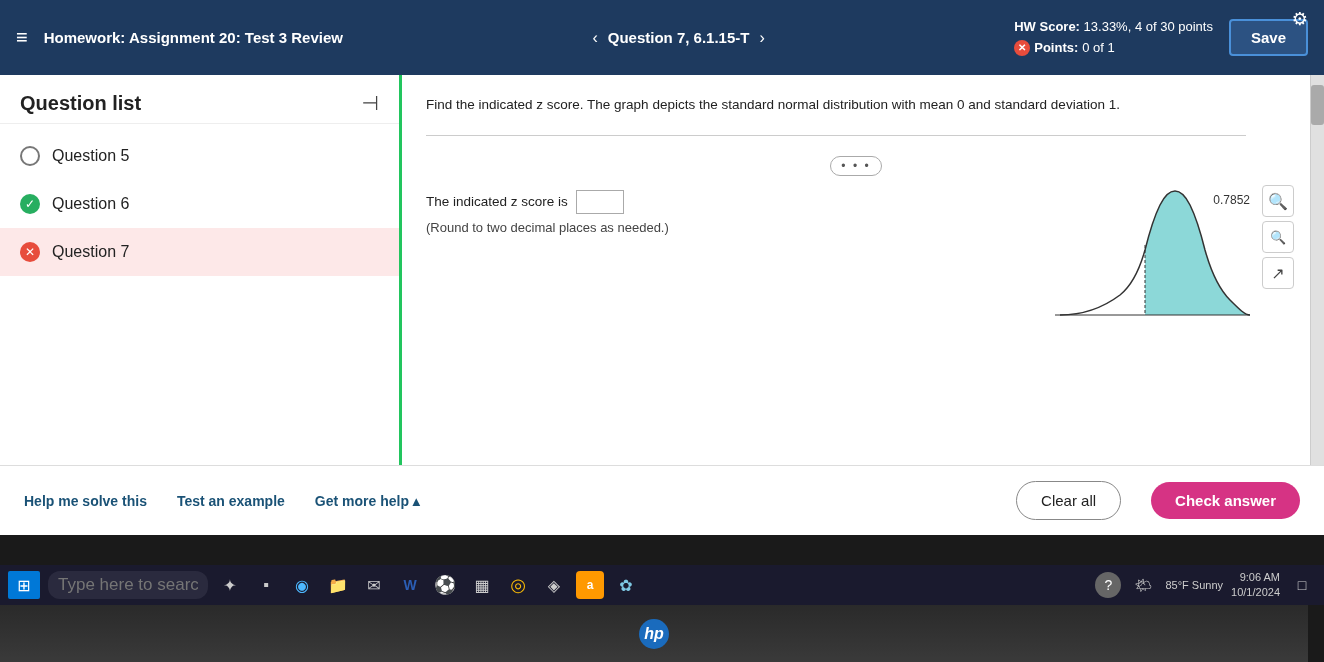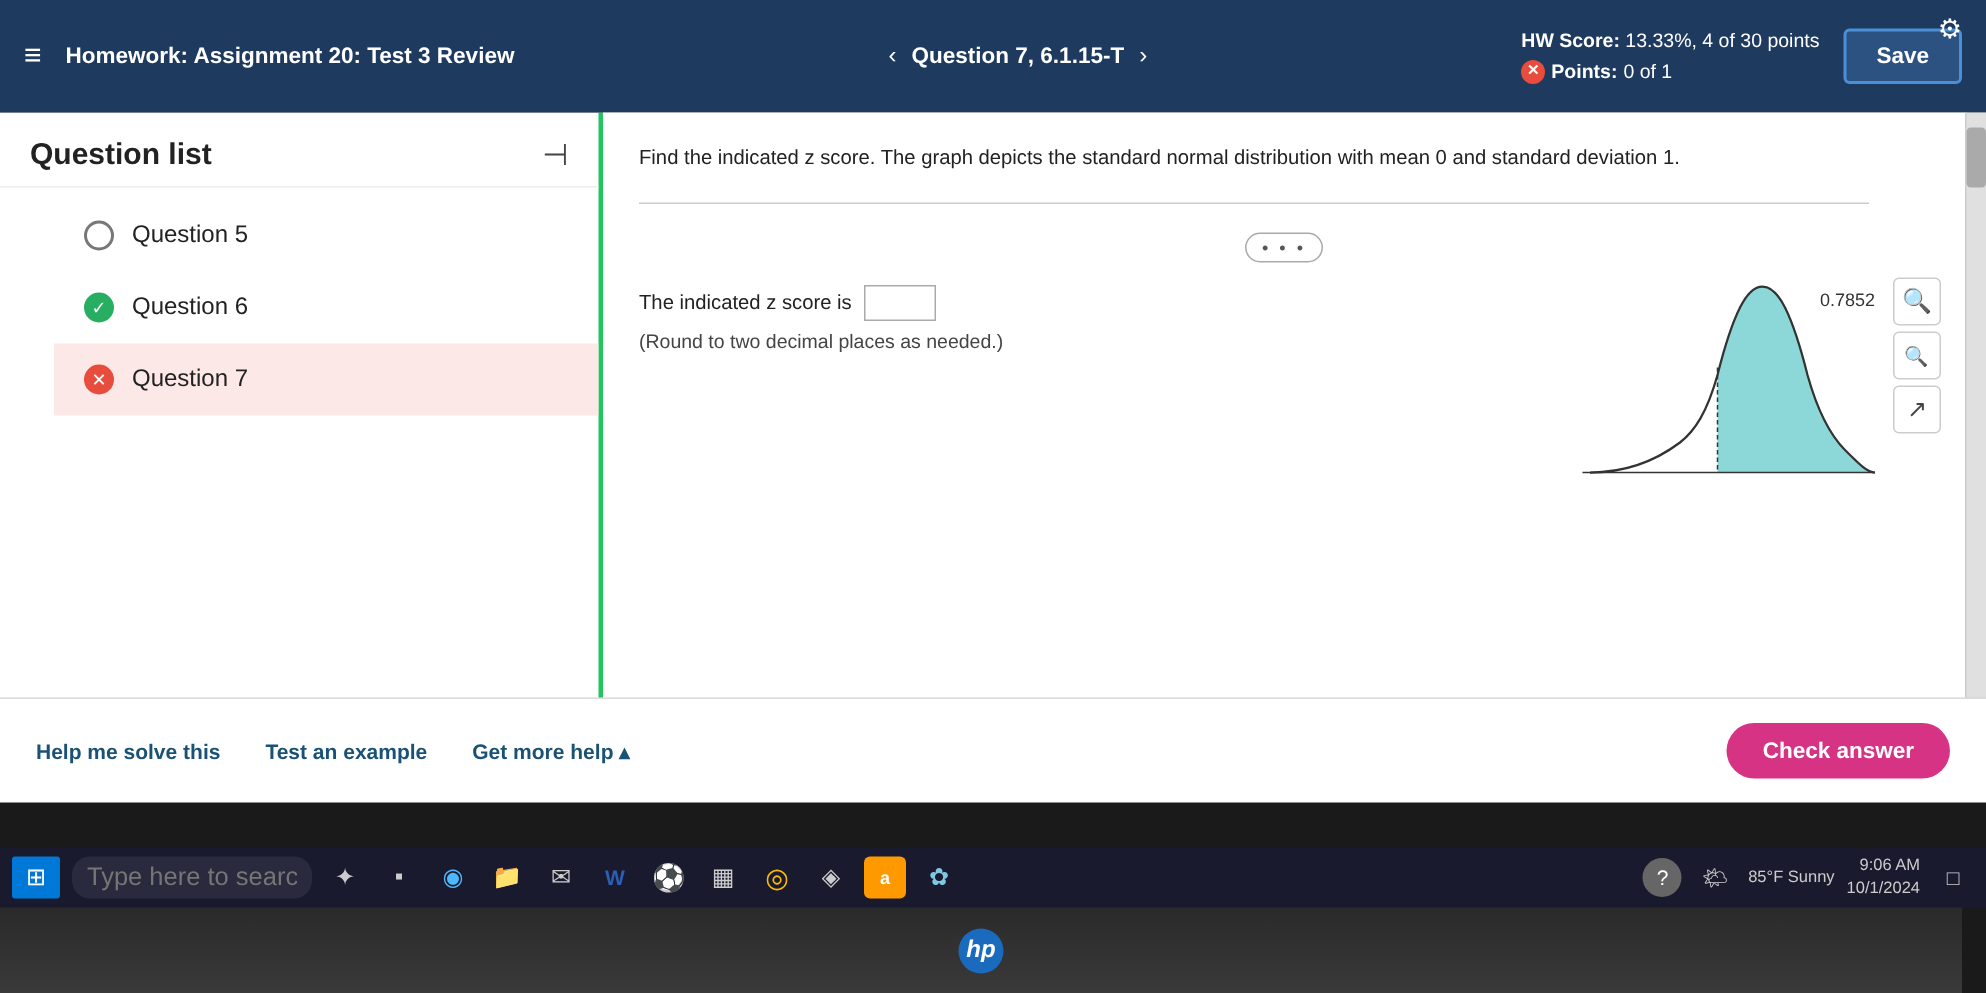--- a/index.html
+++ b/index.html
@@ -126,21 +126,20 @@
     }
     .sidebar-collapse-icon {
       font-size: 20px;
       color: #444;
       cursor: pointer;
     }
     .sidebar-list {
       padding: 8px 0;
       overflow-y: auto;
       height: calc(100% - 56px);
-      margin-left: 36px;
     }
     .sidebar-item {
       display: flex;
       align-items: center;
       gap: 12px;
       padding: 14px 20px;
       cursor: pointer;
       font-size: 16px;
       color: #222;
     }
@@ -512,20 +511,21 @@
   <div class="right-scrollbar">
     <div class="scrollbar-thumb"></div>
   </div>
 </div>
 
 <div class="bottom-bar">
   <a class="bottom-link">Help me solve this</a>
   <a class="bottom-link">Test an example</a>
   <a class="bottom-link">Get more help ▴</a>
   <div class="bottom-spacer"></div>
+  <button class="clear-all-btn">Clear all</button>
   <button class="check-answer-btn">Check answer</button>
 </div>
 
 <div class="taskbar">
   <div class="taskbar-start">⊞</div>
   <input class="taskbar-search" type="text" placeholder="Type here to search" style="">
 
   <div class="taskbar-icon">✦</div>
   <div class="taskbar-icon">▪</div>
   <div class="taskbar-icon" style="color:#4db8ff;">◉</div>

